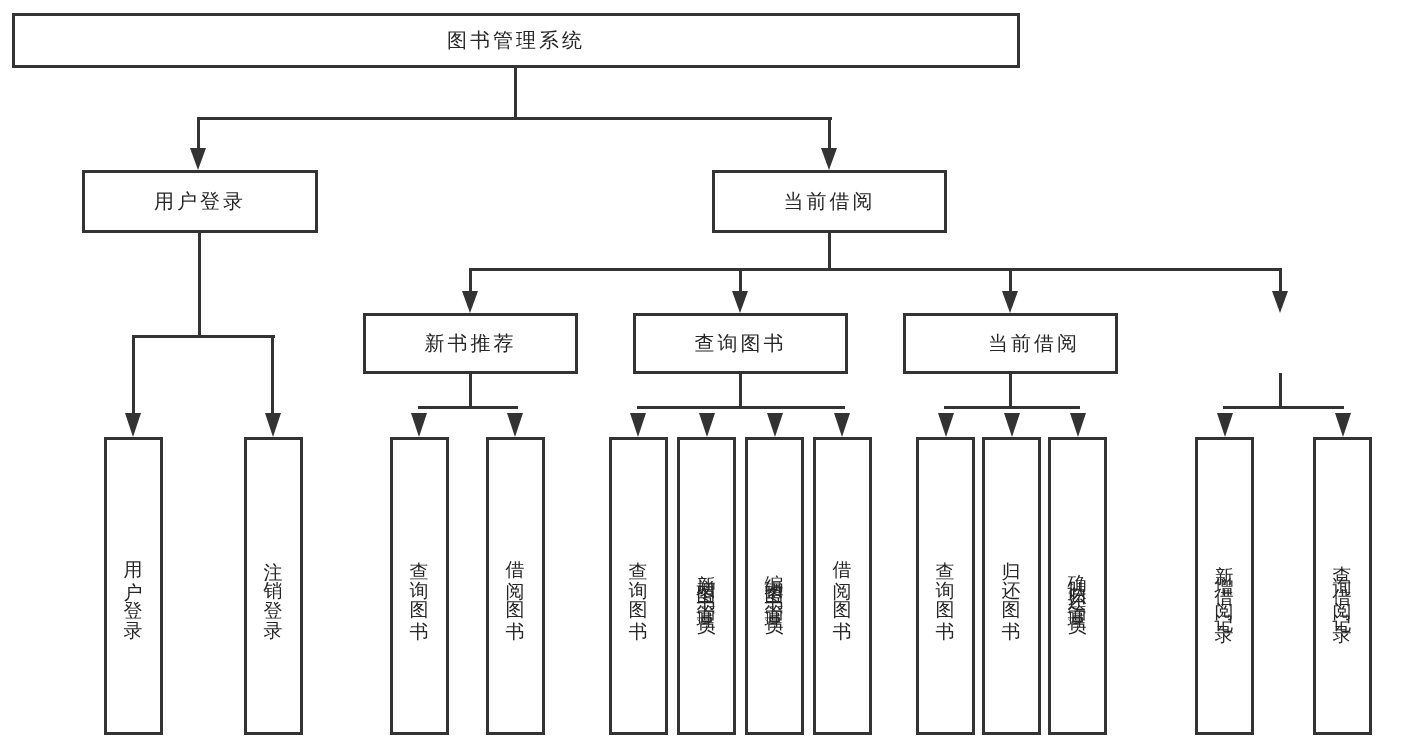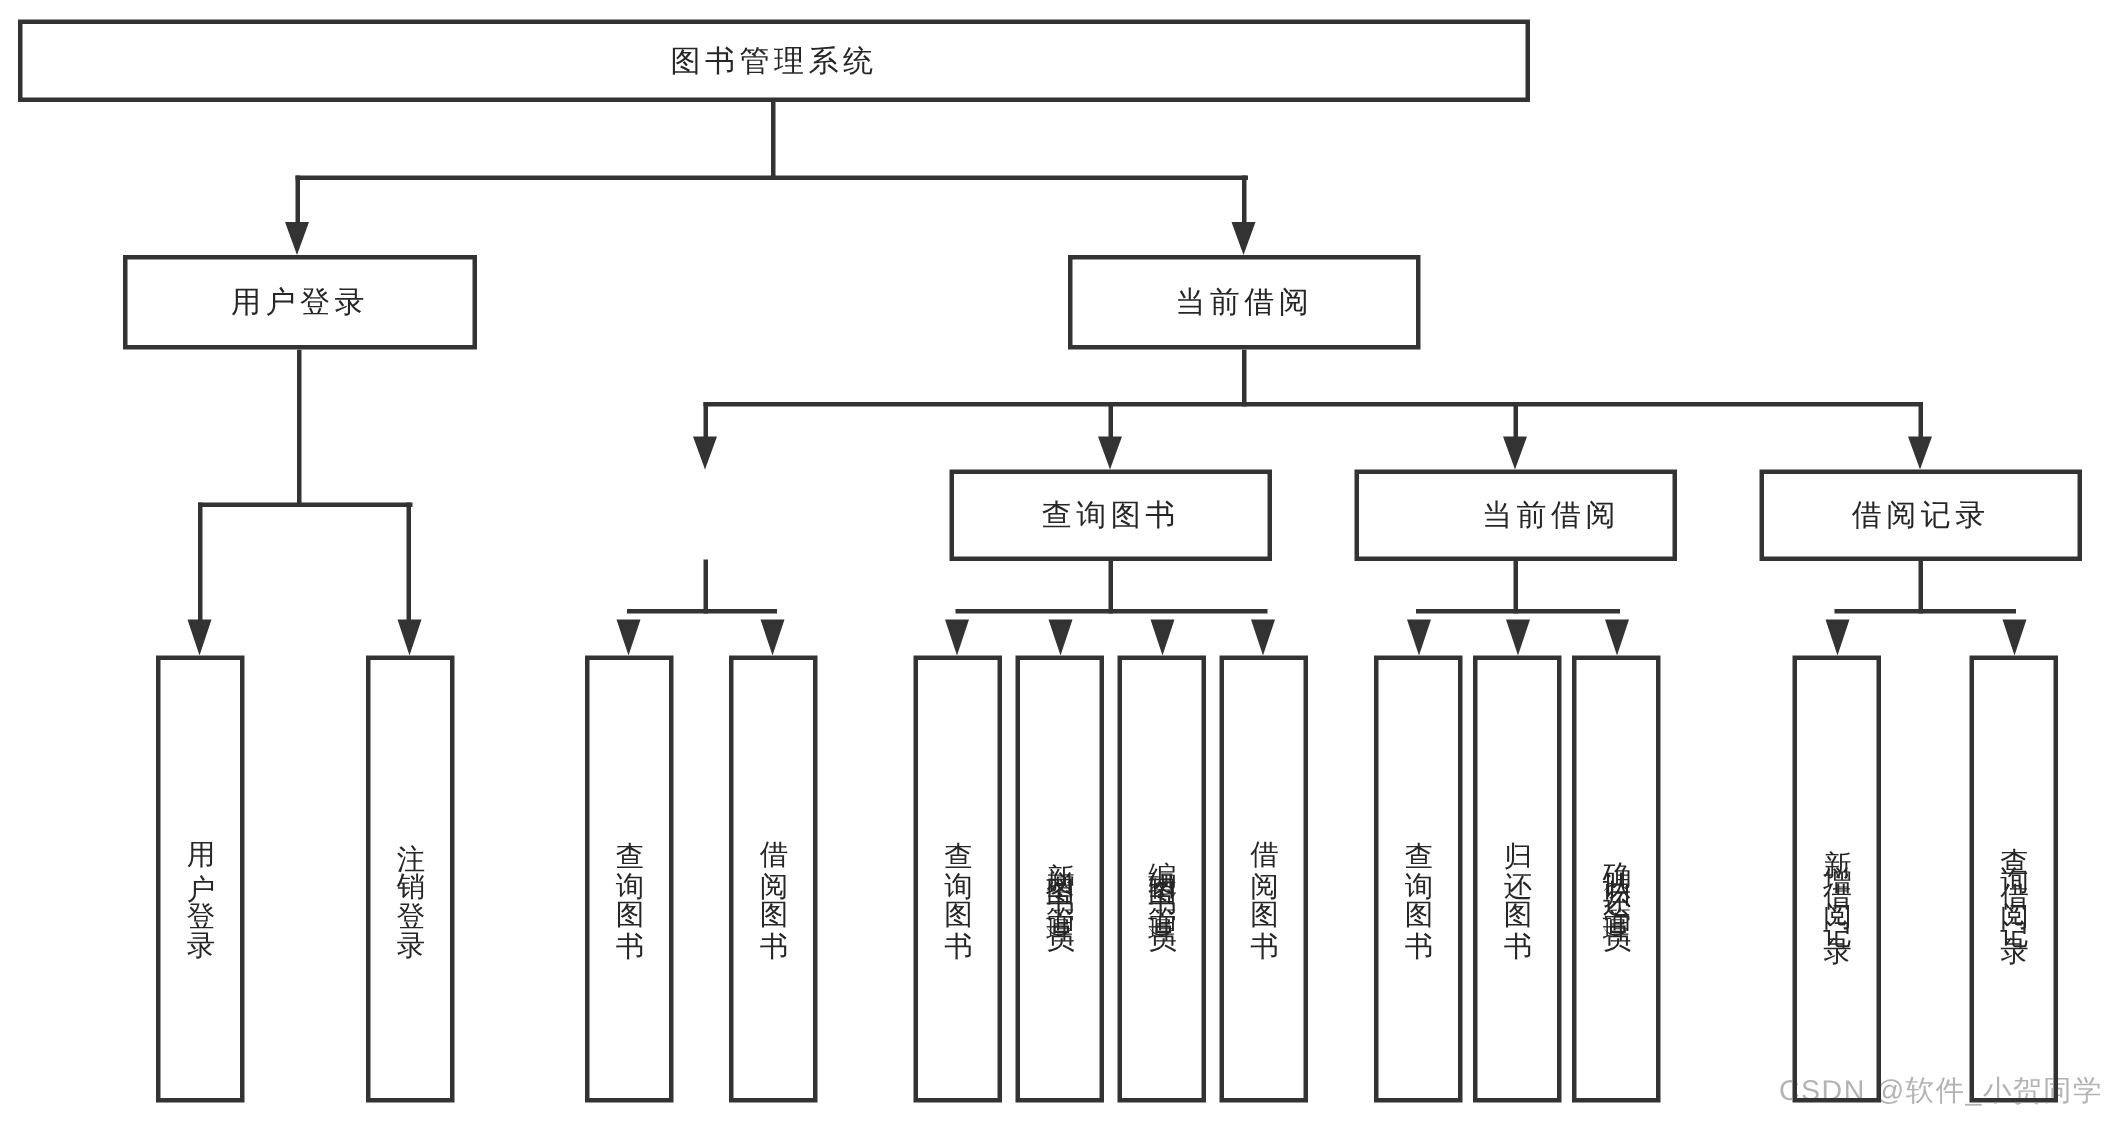--- a/index.html
+++ b/index.html
@@ -94,28 +94,28 @@
     <span>图书管理系统</span>
   </div>
 
   <div class="box hbox" style="left:82px;top:170px;width:236px;height:63px;">
     <span>用户登录</span>
   </div>
   <div class="box hbox" style="left:712px;top:170px;width:235px;height:63px;">
     <span>当前借阅</span>
   </div>
 
+  <div class="box hbox" style="left:363px;top:313px;width:215px;height:61px;">
+    <span>新书推荐</span>
+  </div>
   <div class="box hbox" style="left:633px;top:313px;width:215px;height:61px;">
     <span>查询图书</span>
   </div>
   <div class="box hbox" style="left:903px;top:313px;width:215px;height:61px;padding-left:47px;">
     <span>当前借阅</span>
-  </div>
-  <div class="box hbox" style="left:1173px;top:313px;width:215px;height:61px;">
-    <span>借阅记录</span>
   </div>
 
   <div class="vbox" style="left:104px;">
     <span class="vt sp-wide">用户登录</span>
   </div>
   <div class="vbox" style="left:244px;">
     <span class="vt sp-wide">注销登录</span>
   </div>
 
   <div class="vbox" style="left:390px;">
@@ -148,15 +148,14 @@
     <span class="vt sp-tight">确认归还（管理员）</span>
   </div>
 
   <div class="vbox" style="left:1195px;">
     <span class="vt sp-mid">新增借阅记录</span>
   </div>
   <div class="vbox" style="left:1313px;">
     <span class="vt sp-mid">查询借阅记录</span>
   </div>
 
-  <div class="watermark">CSDN @软件_小贺同学</div>
 
 </div>
 
 </body></html>

